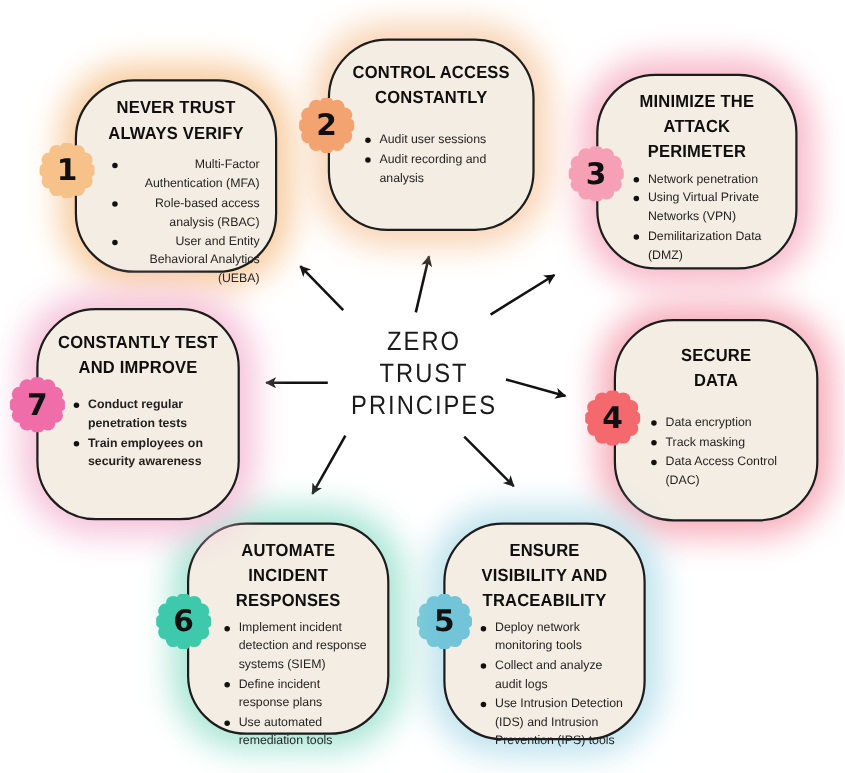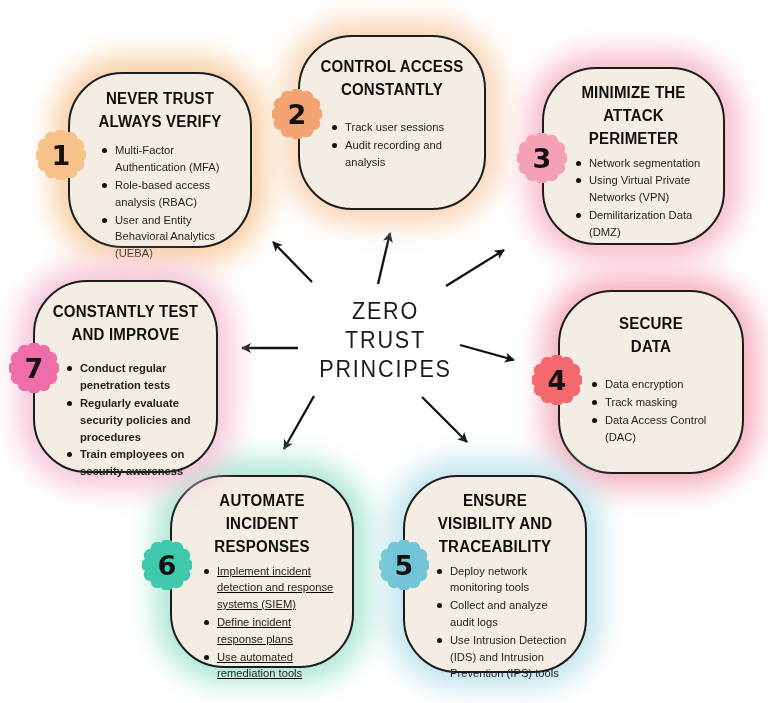--- a/index.html
+++ b/index.html
@@ -17,26 +17,26 @@
   .plist li::before{content:"";position:absolute;left:0;top:6px;width:5px;height:5px;
             border-radius:50%;background:#111;}
   
   .box1{left:68px;top:72px;width:184px;height:176px;padding-top:13px;}
   .box2{left:298px;top:35px;width:188px;height:175px;padding-top:18px;}
   .box3{left:542px;top:67px;width:183px;height:178px;padding-top:12px;}
   .box4{left:558px;top:290px;width:186px;height:184px;padding-top:20px;}
   .box5{left:403px;top:475px;width:184px;height:198px;padding-top:12px;}
   .box6{left:170px;top:475px;width:184px;height:193px;padding-top:12px;}
   .box7{left:33px;top:280px;width:185px;height:193px;padding-top:18px;}
-  .box1 .plist{margin-top:9px;}
+  .box1 .plist{margin-top:9px;text-align:right;}
   .box2 .plist{margin-top:18px;}
   .box3 .plist{margin-top:4px;}
   .box4 .plist{margin-top:18px;}
   .box5 .plist{margin-top:4px;}
-  .box6 .plist{margin-top:4px;text-decoration:underline;}
+  .box6 .plist{margin-top:4px;}
   .box7 .plist{margin-top:14px;font-weight:bold;}
   
   .badge{position:absolute;width:50px;height:50px;z-index:12;display:flex;
          align-items:center;justify-content:center;}
   .badge svg{position:absolute;inset:0;width:100%;height:100%;}
   .badge .num{position:relative;font-weight:700;font-size:27px;color:#101010;
          font-family:"DejaVu Sans",sans-serif;line-height:1;}
   .box1 .badge{left:-34px;top:56px;}
   .box2 .badge{left:-28px;top:52px;}
   .box3 .badge{left:-27px;top:64px;}
@@ -124,39 +124,39 @@
       <svg viewBox="0 0 50 50">
           <use href="#scallop-shape" fill="#f3a36f"></use>
         </svg>
       <span class="num">2</span>
     </div>
     <h2 class="ptitle">
       <span>CONTROL ACCESS</span>
       <span>CONSTANTLY</span>
     </h2>
     <ul class="plist">
-      <li>Track user sessions</li>
+      <li>Audit user sessions</li>
       <li>Audit recording and analysis</li>
     </ul>
   </div>
 
   <div class="pbox box3" style="--glow:#f8b9ca">
     <div class="badge">
       <svg viewBox="0 0 50 50">
           <use href="#scallop-shape" fill="#f6a0b5"></use>
         </svg>
       <span class="num">3</span>
     </div>
     <h2 class="ptitle">
       <span>MINIMIZE THE</span>
       <span>ATTACK</span>
       <span>PERIMETER</span>
     </h2>
     <ul class="plist">
-      <li>Network segmentation</li>
+      <li>Network penetration</li>
       <li>Using Virtual Private Networks (VPN)</li>
       <li>Demilitarization Data (DMZ)</li>
     </ul>
   </div>
 
   <div class="pbox box4" style="--glow:#f7aebc">
     <div class="badge">
       <svg viewBox="0 0 50 50">
           <use href="#scallop-shape" fill="#f4696e"></use>
         </svg>
@@ -217,18 +217,17 @@
           <use href="#scallop-shape" fill="#ef6da9"></use>
         </svg>
       <span class="num">7</span>
     </div>
     <h2 class="ptitle">
       <span>CONSTANTLY TEST</span>
       <span>AND IMPROVE</span>
     </h2>
     <ul class="plist">
       <li>Conduct regular penetration tests</li>
-      <li>Regularly evaluate security policies and procedures</li>
       <li>Train employees on security awareness</li>
     </ul>
   </div>
 
 </div>
 
 </body></html>

